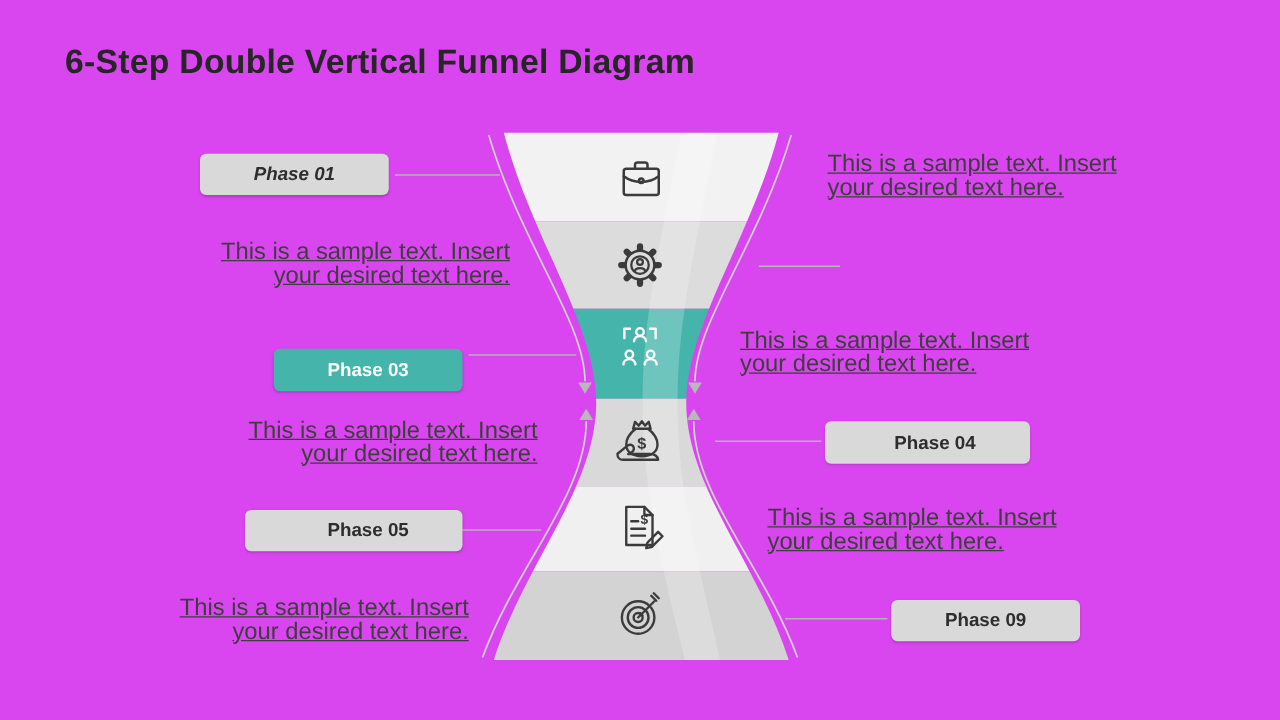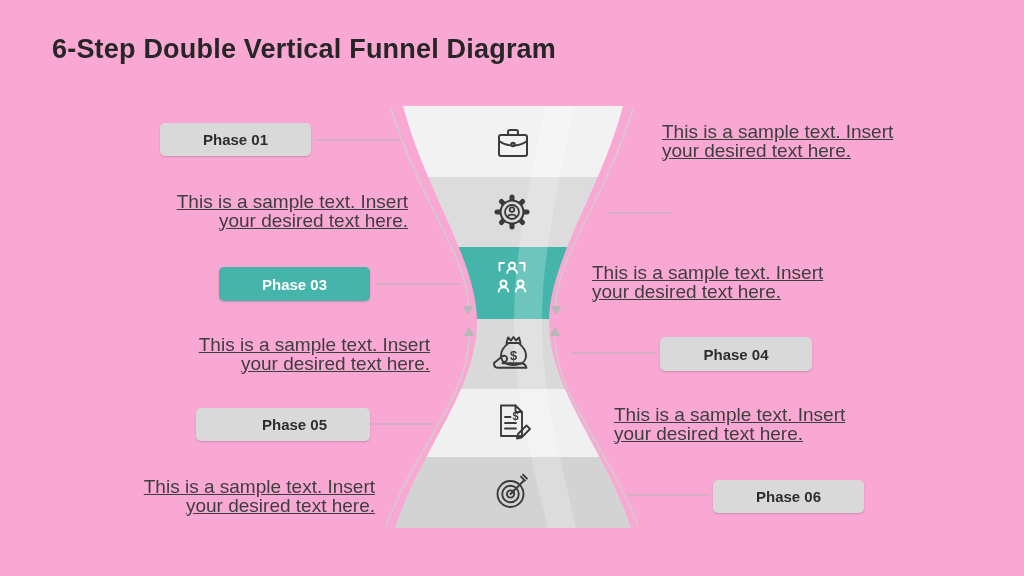--- a/index.html
+++ b/index.html
@@ -1,35 +1,35 @@
 <!DOCTYPE html>
 <html style="--accent: #45b5ab; --pill_bg: #d9d9d9; --pill_text: #2d2d2d; --body_text: #3e3e3e; --title_text: #262626; --connector_line: #b5b5b5; --funnel_outline: #cfcfcf; --arrowhead: #b8b8b8; --icon_stroke: #3b3b3b;"><head>
 <meta charset="utf-8">
 <style>
   html,body{margin:0;padding:0;background:#fff;}
   .slide{
-    position:relative;width:1024px;height:576px;background:#f9a8d4;
+    position:relative;width:1024px;height:576px;background:#d946ef;
     font-family:"Liberation Sans","DejaVu Sans",sans-serif;overflow:hidden;
   }
   .title{
     position:absolute;left:52px;top:34px;font-size:27px;font-weight:600;
     color:var(--title_text,#262626);letter-spacing:.2px;
   }
   .diagram-svg{position:absolute;left:0;top:0;}
   .pill{
     position:absolute;height:33px;width:151px;background:var(--pill_bg,#d9d9d9);
     border-radius:5px;display:flex;align-items:center;justify-content:center;
     font-size:15px;font-weight:700;color:var(--pill_text,#2d2d2d);
     box-shadow:0 1px 2px rgba(0,0,0,.18);
   }
-  .pill.accent{background:var(--accent,#45b5ab);color:#ffffff;}
-  .p1{left:160px;top:123px;}
+  .pill.accent{background:var(--accent,#45b5ab);color:#ffffff;margin-top:12px;}
+  .p1{left:160px;top:123px;font-style:italic;}
   .p2{left:675px;top:196px;}
   .p3{left:219px;top:267px;height:34px;}
-  .p4{left:660px;top:337px;height:34px;width:152px;}
+  .p4{left:660px;top:337px;height:34px;width:152px;padding-left:12px;}
   .p5{left:196px;top:408px;padding-left:23px;}
   .p6{left:713px;top:480px;}
   .stext{
     position:absolute;font-size:19px;line-height:18.5px;color:var(--body_text,#3e3e3e);text-decoration:underline;
   }
   .stext span{display:block;}
   .stext.ralign{text-align:right;}
   .t1{left:662px;top:123px;}
   .t2{right:616px;top:193px;}
   .t3{left:592px;top:264px;}
@@ -143,21 +143,21 @@
       <polygon points="18.5,22 23.1,20.2 20.3,17.4" fill="#3b3b3b" stroke="none"></polygon>
       <path d="M29,4.6 L33,8.6"></path>
       <path d="M31,2.6 L35,6.6"></path>
     </g>
   </svg>
 
   <div class="pill p1">Phase 01</div>
   <div class="pill p3 accent">Phase 03</div>
   <div class="pill p4">Phase 04</div>
   <div class="pill p5">Phase 05</div>
-  <div class="pill p6">Phase 06</div>
+  <div class="pill p6">Phase 09</div>
 
   <div class="stext t1">
     <span>This is a sample text. Insert</span>
     <span>your desired text here.</span>
   </div>
   <div class="stext t2 ralign">
     <span>This is a sample text. Insert</span>
     <span>your desired text here.</span>
   </div>
   <div class="stext t3">

